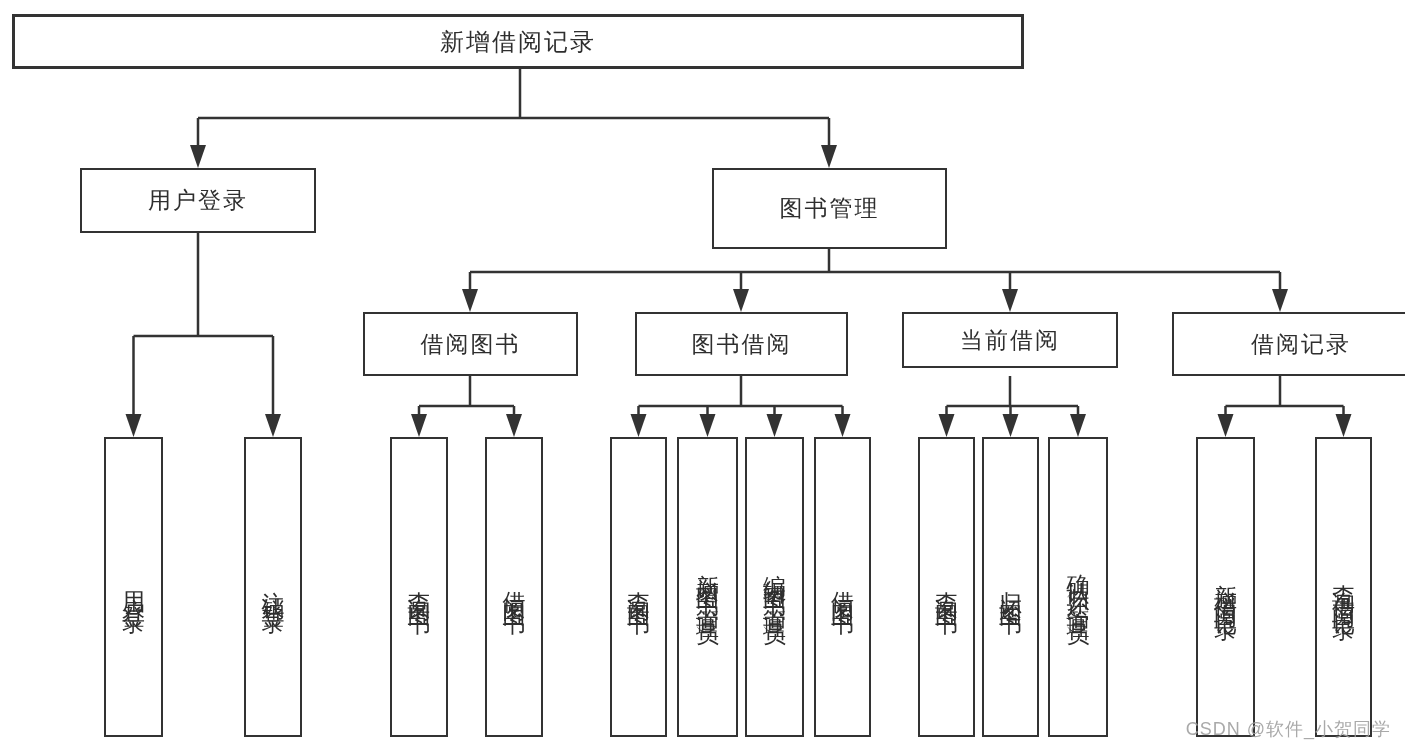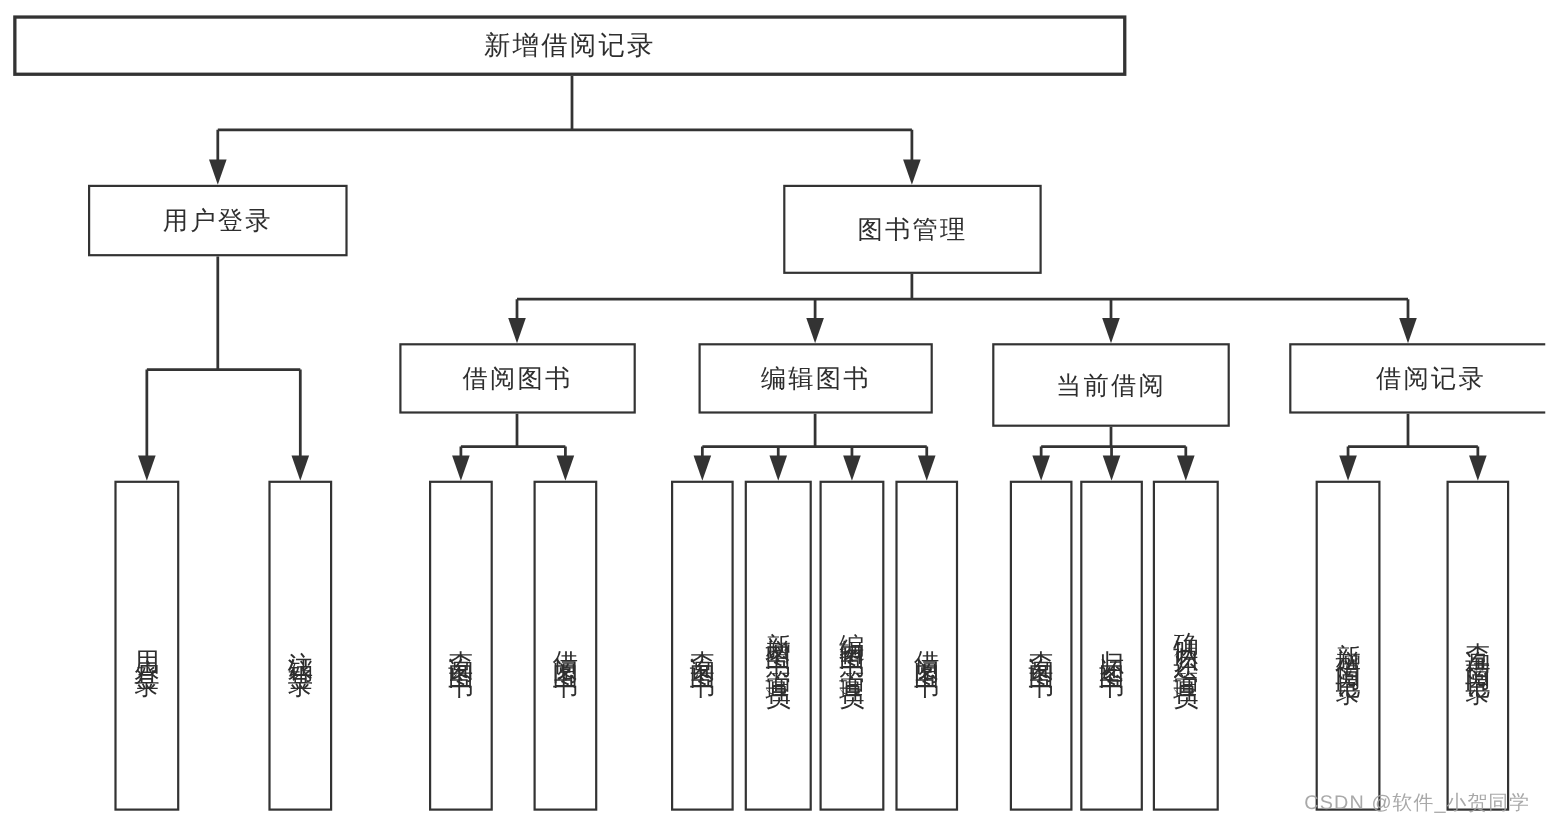--- a/index.html
+++ b/index.html
@@ -111,23 +111,23 @@
     <span>用户登录</span>
   </div>
   <div class="box h" style="left:712px;top:168px;width:235px;height:81px;">
     <span>图书管理</span>
   </div>
 
   <div class="box h" style="left:363px;top:312px;width:215px;height:64px;">
     <span>借阅图书</span>
   </div>
   <div class="box h" style="left:635px;top:312px;width:213px;height:64px;">
-    <span>编辑图书</span>
+    <span>图书借阅</span>
   </div>
-  <div class="box h" style="left:902px;top:312px;width:216px;height:76px;">
+  <div class="box h" style="left:902px;top:312px;width:216px;height:56px;">
     <span>当前借阅</span>
   </div>
   <div class="box h" style="left:1172px;top:312px;width:258px;height:64px;">
     <span>借阅记录</span>
   </div>
 
   <div class="box v" style="left:104px;top:437px;width:59px;height:300px;">
     <span>用户登录</span>
   </div>
   <div class="box v" style="left:244px;top:437px;width:58px;height:300px;">

